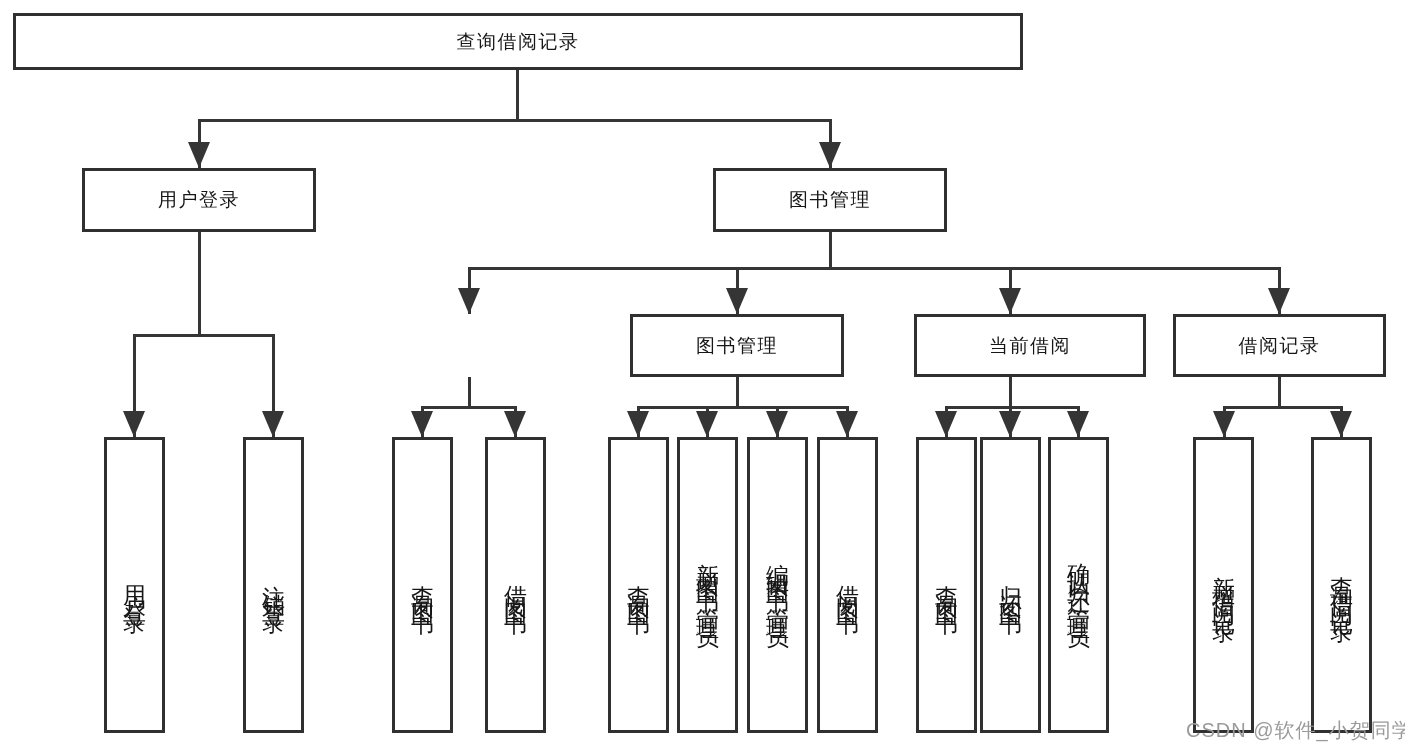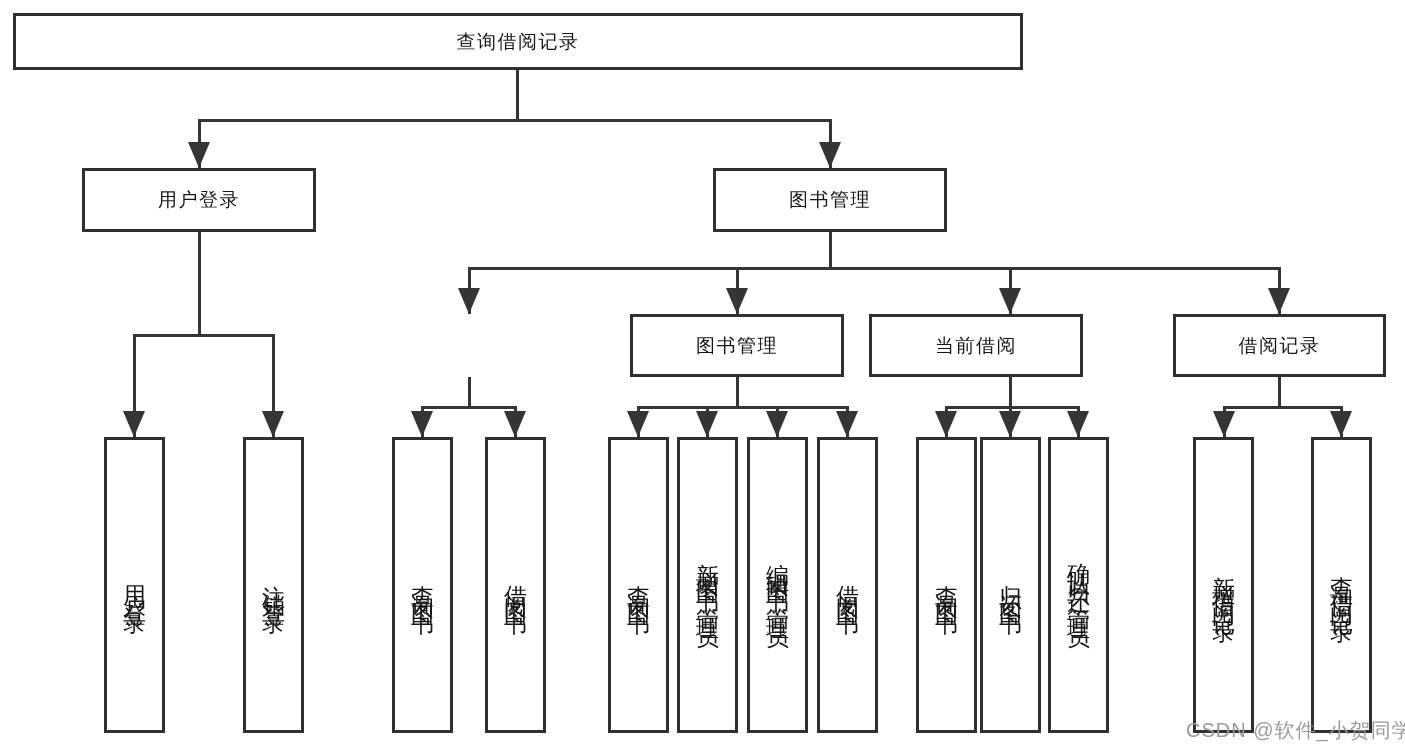--- a/index.html
+++ b/index.html
@@ -31,21 +31,21 @@
 <body>
 
 <div id="stage">
 
   <div class="box-h" style="left:13px;top:13px;width:1010px;height:57px">查询借阅记录</div>
 
   <div class="box-h" style="left:82px;top:168px;width:234px;height:64px">用户登录</div>
   <div class="box-h" style="left:713px;top:168px;width:234px;height:64px">图书管理</div>
 
   <div class="box-h" style="left:630px;top:314px;width:214px;height:63px">图书管理</div>
-  <div class="box-h" style="left:869px;top:314px;width:214px;height:63px">当前借阅</div>
+  <div class="box-h" style="left:914px;top:314px;width:232px;height:63px">当前借阅</div>
   <div class="box-h" style="left:1173px;top:314px;width:213px;height:63px">借阅记录</div>
 
   <div class="box-v" style="left:104px">
     <span class="vtext">用户登录</span>
     </div>
   <div class="box-v" style="left:243px">
     <span class="vtext">注销登录</span>
     </div>
 
   <div class="box-v" style="left:392px">

